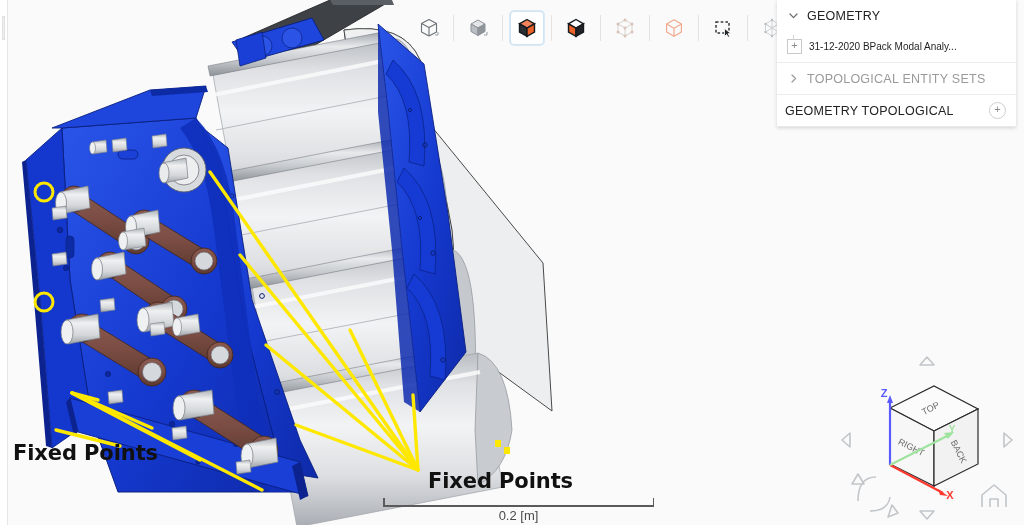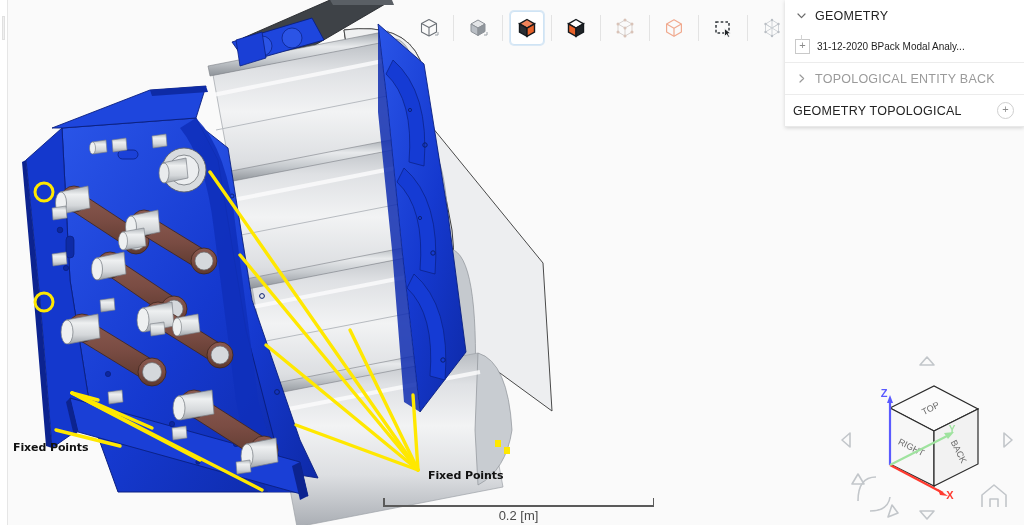--- a/index.html
+++ b/index.html
@@ -77,21 +77,21 @@
     box-shadow: 0 0 0 1px rgba(160,200,235,.35);
   }
   .tool-sep {
     width: 1px; height: 26px;
     background: #e3e3e3;
   }
 
   
   #tree-panel {
     position: absolute;
-    right: 0; top: 0;
+    right: 8px; top: 0;
     width: 239px;
     background: #ffffff;
     box-shadow: 0 1px 4px rgba(0,0,0,.16);
     font-size: 12.5px;
     color: #2b2b2b;
   }
   .tree-row {
     display: flex;
     align-items: center;
     height: 31px;
@@ -154,21 +154,21 @@
     background: #fff;
     flex: 0 0 auto;
   }
   .panel-footer-line { height: 1px; background: #e9e9e9; }
 
   
   .annot-label {
     position: absolute;
     font-family: "DejaVu Sans", sans-serif;
     font-weight: bold;
-    font-size: 11px;
+    font-size: 21px;
     color: #111111;
     white-space: nowrap;
     letter-spacing: -.1px;
   }
   #fixed-points-left  { left: 13px;  top: 441px; }
   #fixed-points-right { left: 428px; top: 469px; }
 
   
   #scalebar {
     position: absolute;
@@ -647,21 +647,21 @@
     </div>
 
     <div class="tree-divider"></div>
 
     <div class="tree-row section-head">
       <span class="chev">
         <svg width="11" height="11" viewBox="0 0 11 11">
           <polyline points="4,2 7.6,5.5 4,9" fill="none" stroke="#9a9a9a" stroke-width="1.2" stroke-linecap="round" stroke-linejoin="round"></polyline>
         </svg>
       </span>
-      <span class="tree-label muted">TOPOLOGICAL ENTITY BACK</span>
+      <span class="tree-label muted">TOPOLOGICAL ENTITY SETS</span>
     </div>
 
     <div class="tree-divider"></div>
 
     <div class="tree-row">
       <span class="tree-label">GEOMETRY TOPOLOGICAL</span>
       <span class="round-plus">+</span>
     </div>
 
     <div class="panel-footer-line"></div>

